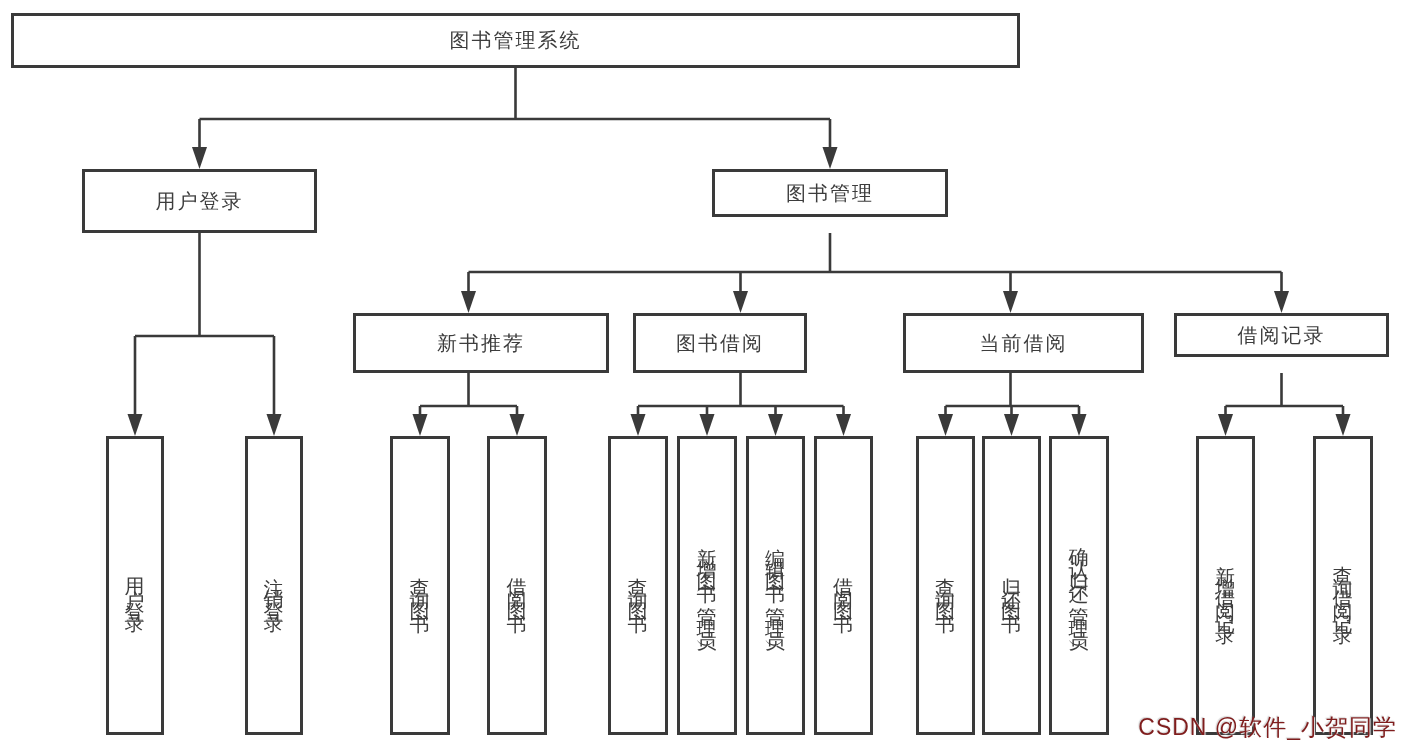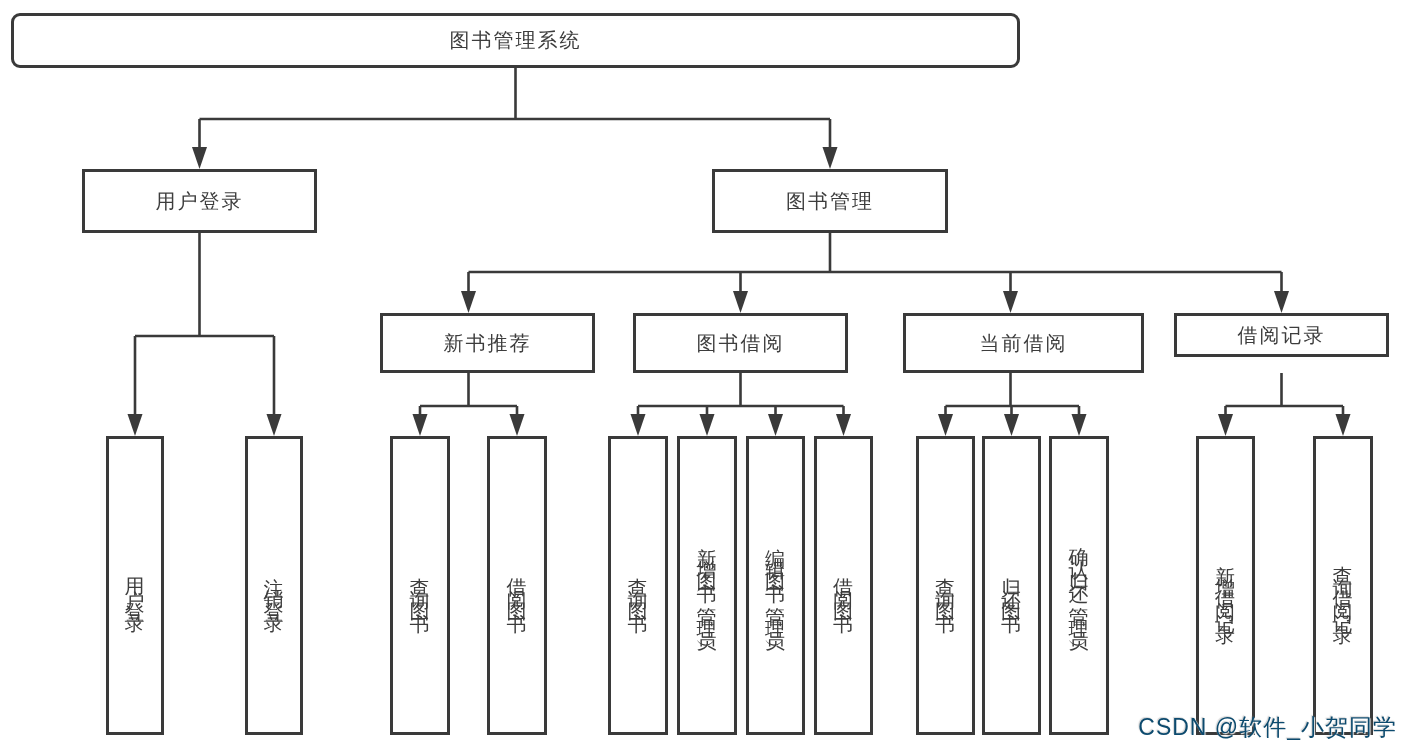--- a/index.html
+++ b/index.html
@@ -42,21 +42,21 @@
     letter-spacing: 12px;
     line-height: 1;
     white-space: nowrap;
   }
   .watermark {
     position: absolute;
     top: 712px;
     right: 8px;
     font-size: 23px;
     letter-spacing: 1px;
-    color: #0c4a6e;
+    color: #7f1d1d;
     text-shadow: 1px 1px 1px rgba(255,255,255,0.95), -1px -1px 1px rgba(130,130,130,0.35);
     z-index: 5;
     white-space: nowrap;
   }
 </style>
 </head>
 <body>
 
 <div class="stage">
 
@@ -86,27 +86,27 @@
       <polygon points="768,414 783,414 775.5,436"></polygon>
       <polygon points="836,414 851,414 843.5,436"></polygon>
       <polygon points="938,414 953,414 945.5,436"></polygon>
       <polygon points="1004,414 1019,414 1011.5,436"></polygon>
       <polygon points="1071.5,414 1086.5,414 1079,436"></polygon>
       <polygon points="1218,414 1233,414 1225.5,436"></polygon>
       <polygon points="1335.5,414 1350.5,414 1343,436"></polygon>
     </g>
   </svg>
 
-  <div class="node node-h" style="left:11px; top:13px; width:1009px; height:55px;border-radius:9px;">图书管理系统</div>
+  <div class="node node-h" style="left:11px; top:13px; width:1009px; height:55px;">图书管理系统</div>
 
   <div class="node node-h" style="left:82px; top:169px; width:235px; height:64px;">用户登录</div>
-  <div class="node node-h" style="left:712px; top:169px; width:236px; height:64px;">图书管理</div>
+  <div class="node node-h" style="left:712px; top:169px; width:236px; height:48px;">图书管理</div>
 
-  <div class="node node-h" style="left:380px; top:313px; width:215px; height:60px;">新书推荐</div>
-  <div class="node node-h" style="left:633px; top:313px; width:215px; height:60px;">图书借阅</div>
+  <div class="node node-h" style="left:353px; top:313px; width:256px; height:60px;">新书推荐</div>
+  <div class="node node-h" style="left:633px; top:313px; width:174px; height:60px;">图书借阅</div>
   <div class="node node-h" style="left:903px; top:313px; width:241px; height:60px;">当前借阅</div>
   <div class="node node-h" style="left:1174px; top:313px; width:215px; height:44px;">借阅记录</div>
 
   <div class="node node-v" style="left:106px; top:436px; width:58px; height:299px;">
     <span class="vtext">用户登录</span>
   </div>
   <div class="node node-v" style="left:245px; top:436px; width:58px; height:299px;">
     <span class="vtext">注销登录</span>
   </div>
 

